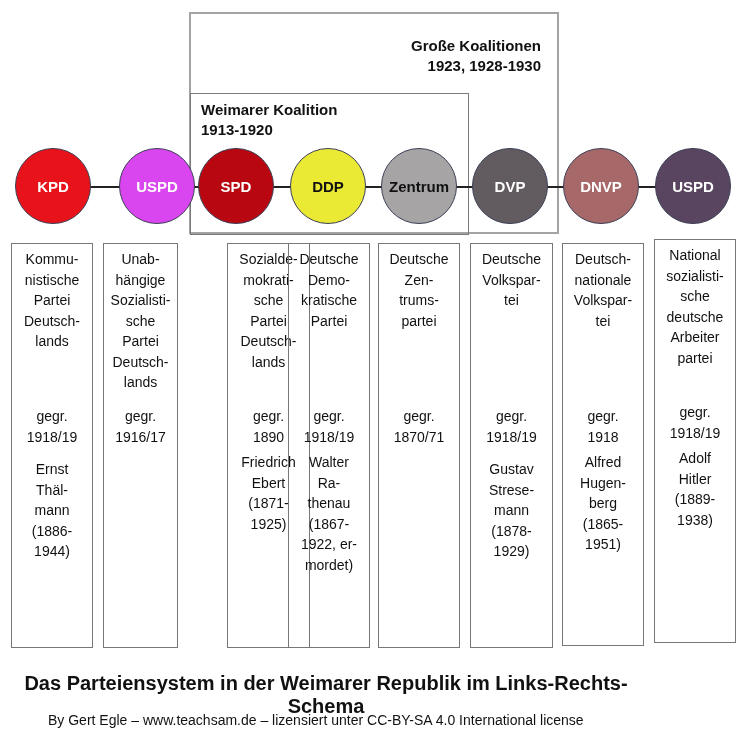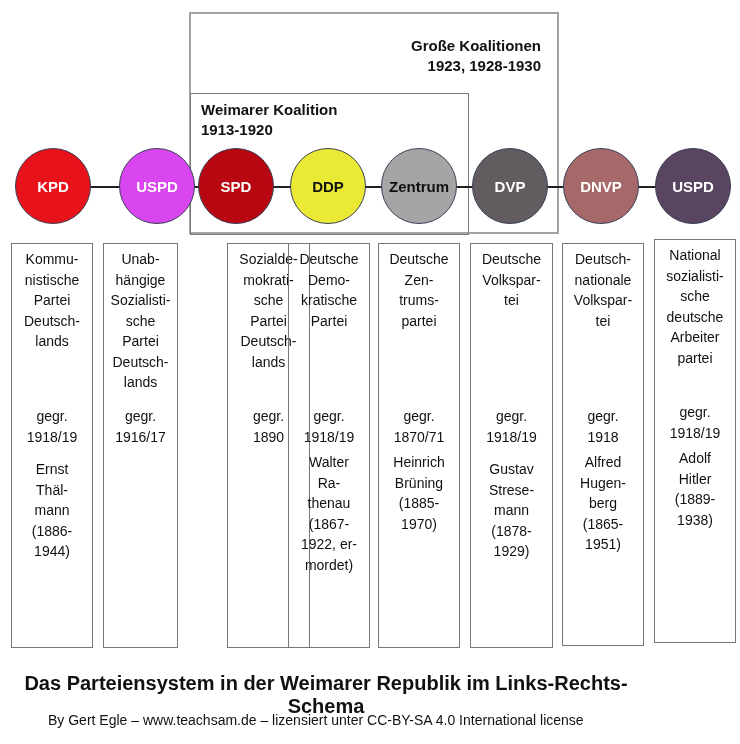--- a/index.html
+++ b/index.html
@@ -88,44 +88,44 @@
       <div class="gegr" style="top: 162px;"><div>gegr.</div><div>1916/17</div></div>
     </div>
     <div class="card" style="left: 195px; width: 83px; margin-left: 32px;">
       <div class="full">Sozialde-
 mokrati-
 sche
 Partei
 Deutsch-
 lands</div>
       <div class="gegr" style="top: 162px;"><div>gegr.</div><div>1890</div></div>
+      <div class="person" style="top: 208px;">Friedrich
+Ebert
+(1871-
+1925)</div>
     </div>
     <div class="card" style="left: 288px; width: 82px;">
       <div class="full">Deutsche
 Demo-
 kratische
 Partei</div>
       <div class="gegr" style="top: 162px;"><div>gegr.</div><div>1918/19</div></div>
       <div class="person" style="top: 208px;">Walter
 Ra-
 thenau
 (1867-
 1922, er-
 mordet)</div>
     </div>
     <div class="card" style="left: 378px; width: 82px;">
       <div class="full">Deutsche
 Zen-
 trums-
 partei</div>
       <div class="gegr" style="top: 162px;"><div>gegr.</div><div>1870/71</div></div>
-      <div class="person" style="top: 208px;">Heinrich
-Brüning
-(1885-
-1970)</div>
     </div>
     <div class="card" style="left: 470px; width: 83px;">
       <div class="full">Deutsche
 Volkspar-
 tei</div>
       <div class="gegr" style="top: 162px;"><div>gegr.</div><div>1918/19</div></div>
       <div class="person" style="top: 215px;">Gustav
 Strese-
 mann
 (1878-

